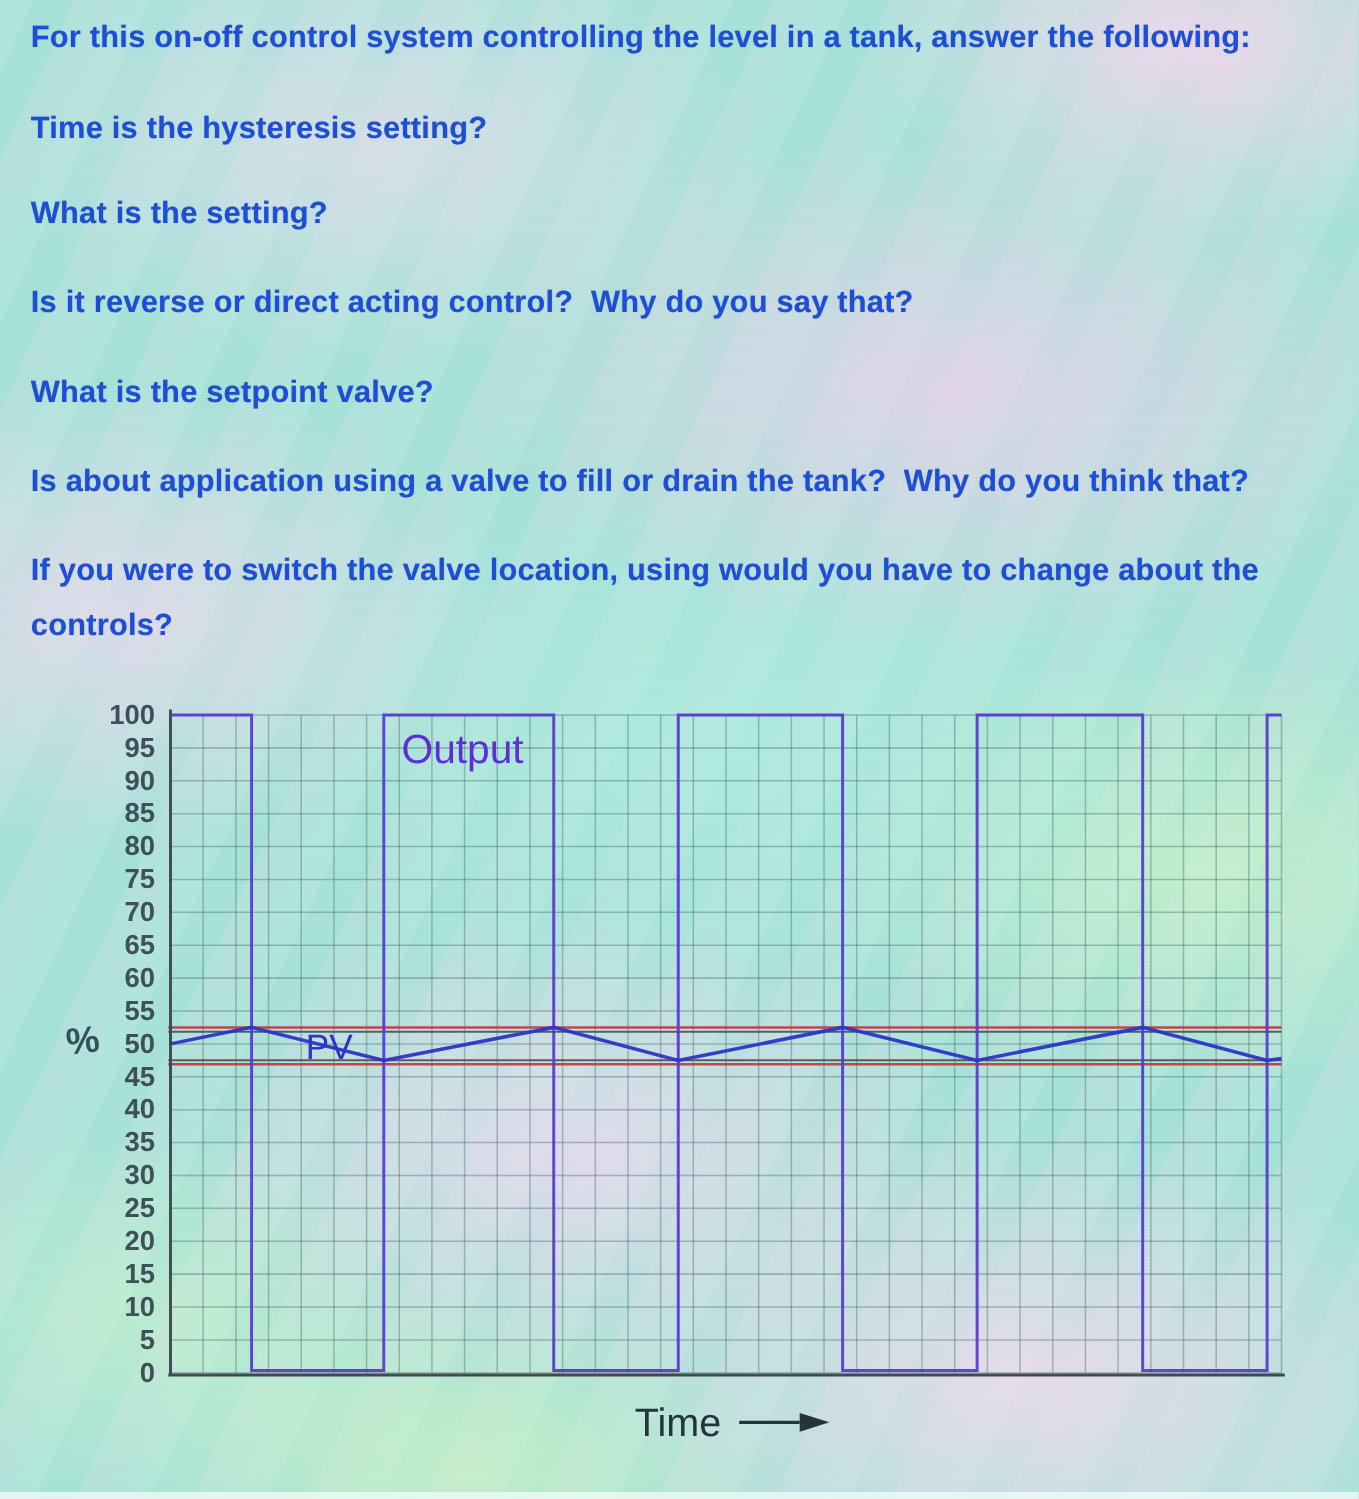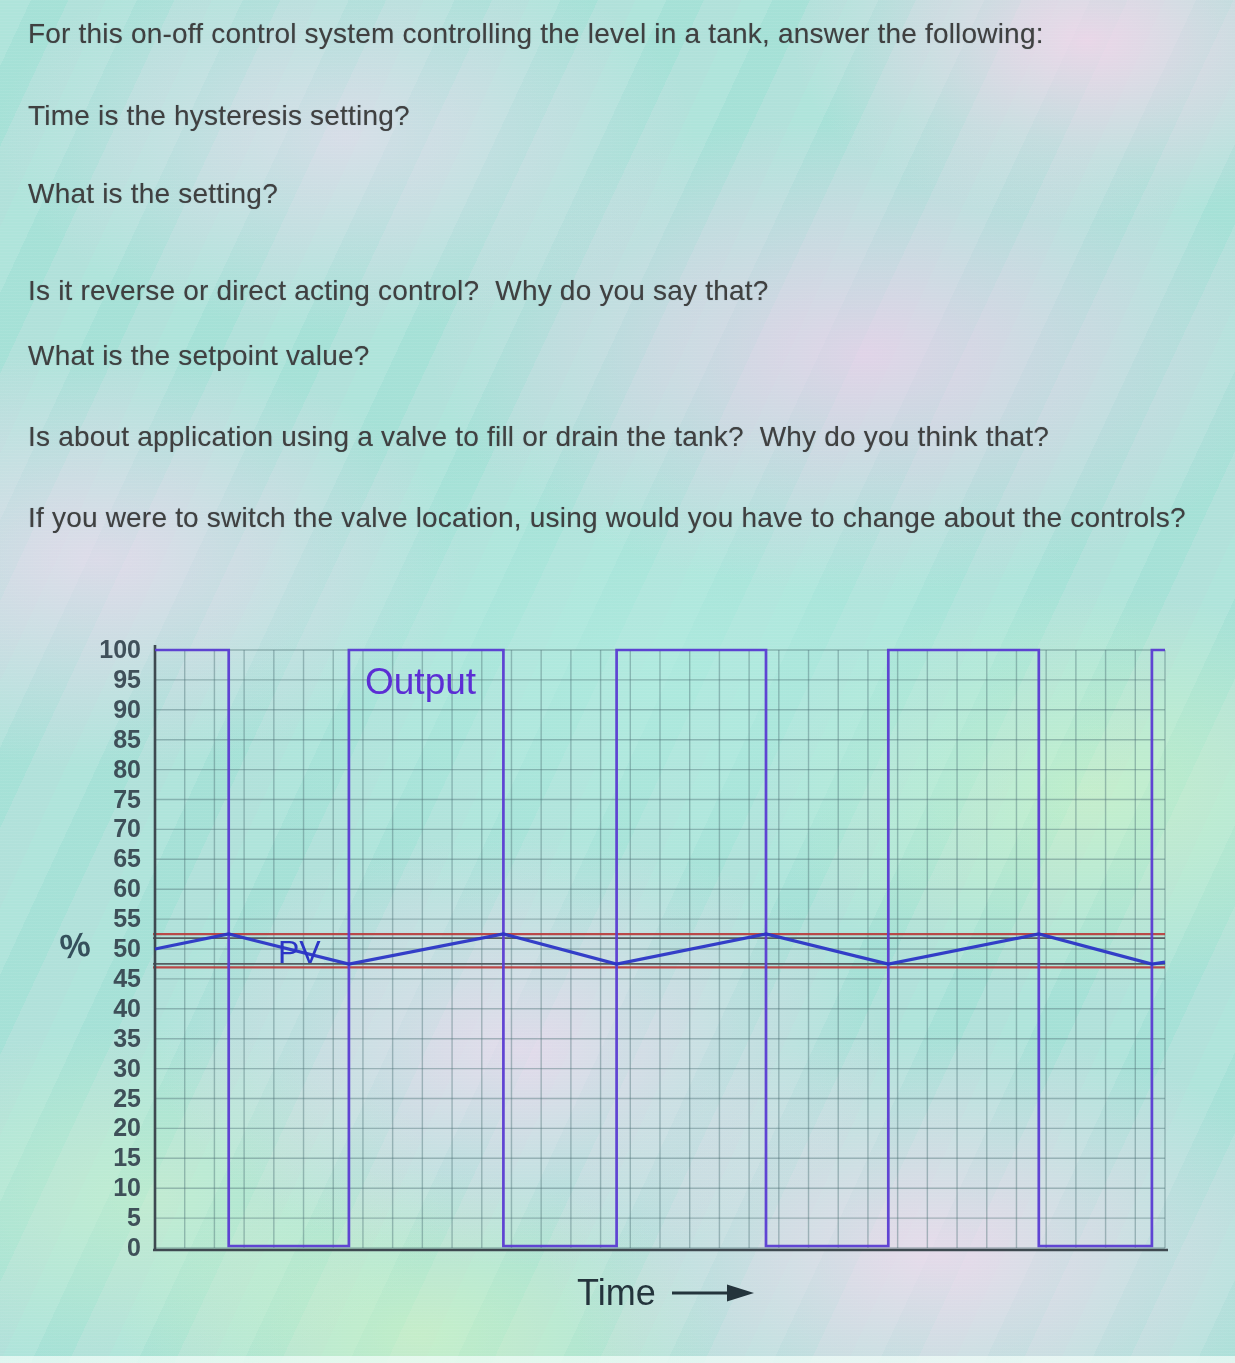--- a/index.html
+++ b/index.html
@@ -18,28 +18,28 @@
       radial-gradient(ellipse 470px 290px at 88% 58%, rgba(216,250,190,.5), rgba(216,250,190,0) 70%),
       radial-gradient(ellipse 520px 310px at 42% 77%, rgba(248,216,242,.7), rgba(248,216,242,0) 70%),
       radial-gradient(ellipse 430px 250px at 12% 88%, rgba(212,246,198,.45), rgba(212,246,198,0) 70%),
       radial-gradient(ellipse 560px 320px at 76% 92%, rgba(250,216,240,.75), rgba(250,216,240,0) 70%),
       radial-gradient(ellipse 430px 240px at 34% 98%, rgba(214,247,188,.55), rgba(214,247,188,0) 70%),
       repeating-linear-gradient(115deg, rgba(255,255,255,.07) 0 28px, rgba(128,212,200,.09) 28px 62px, rgba(255,214,240,.09) 62px 96px);
   }
   .questions{position:absolute;left:28px;top:0;width:1185px;}
   .questions p{
     position:absolute;margin:0;width:1185px;
-    font-size:28px;line-height:50px;font-weight:400;letter-spacing:.2px;
-    color:#404040;text-shadow:0 0 1px rgba(48,80,94,.45);
+    font-size:28px;line-height:50px;font-weight:700;letter-spacing:.2px;
+    color:#1d4ed8;text-shadow:0 0 1px rgba(48,80,94,.45);
     white-space:pre-wrap;
   }
   #q-intro{top:9px;}
   #q-0{top:91px;}
   #q-1{top:169px;}
-  #q-2{top:266px;}
+  #q-2{top:250px;}
   #q-3{top:331px;}
   #q-4{top:412px;}
   #q-5{top:493px;}
   svg.chart-svg{position:absolute;left:0;top:0;width:1235px;height:1363px;}
   .tick-label{font-family:"Liberation Sans",sans-serif;font-size:25px;font-weight:600;fill:#35444f;opacity:.92;}
   .lbl-output{font-family:"Liberation Sans",sans-serif;font-size:37px;font-weight:500;fill:#5c2ed4;}
   .lbl-pv{font-family:"Liberation Sans",sans-serif;font-size:32px;font-weight:500;fill:#2b35c6;}
   .lbl-pct{font-family:"Liberation Sans",sans-serif;font-size:34px;font-weight:700;fill:#35505c;}
   .lbl-time{font-family:"Liberation Sans",sans-serif;font-size:36px;font-weight:500;fill:#24343c;}
   .arrow-line{stroke:#24343c;stroke-width:3;}
@@ -151,16 +151,16 @@
     <line class="arrow-line" x1="672" y1="1293" x2="727" y2="1293"></line>
     <polygon class="arrow-head" points="727,1284.5 754,1293 727,1301.5"></polygon>
   </g>
 </svg>
 
 <div class="questions">
   <p id="q-intro">For this on-off control system controlling the level in a tank, answer the following:</p>
   <p id="q-0">Time is the hysteresis setting?</p>
   <p id="q-1">What is the setting?</p>
   <p id="q-2">Is it reverse or direct acting control?  Why do you say that?</p>
-  <p id="q-3">What is the setpoint value?</p>
+  <p id="q-3">What is the setpoint valve?</p>
   <p id="q-4">Is about application using a valve to fill or drain the tank?  Why do you think that?</p>
   <p id="q-5">If you were to switch the valve location, using would you have to change about the controls?</p>
 </div>
 
 </body></html>

